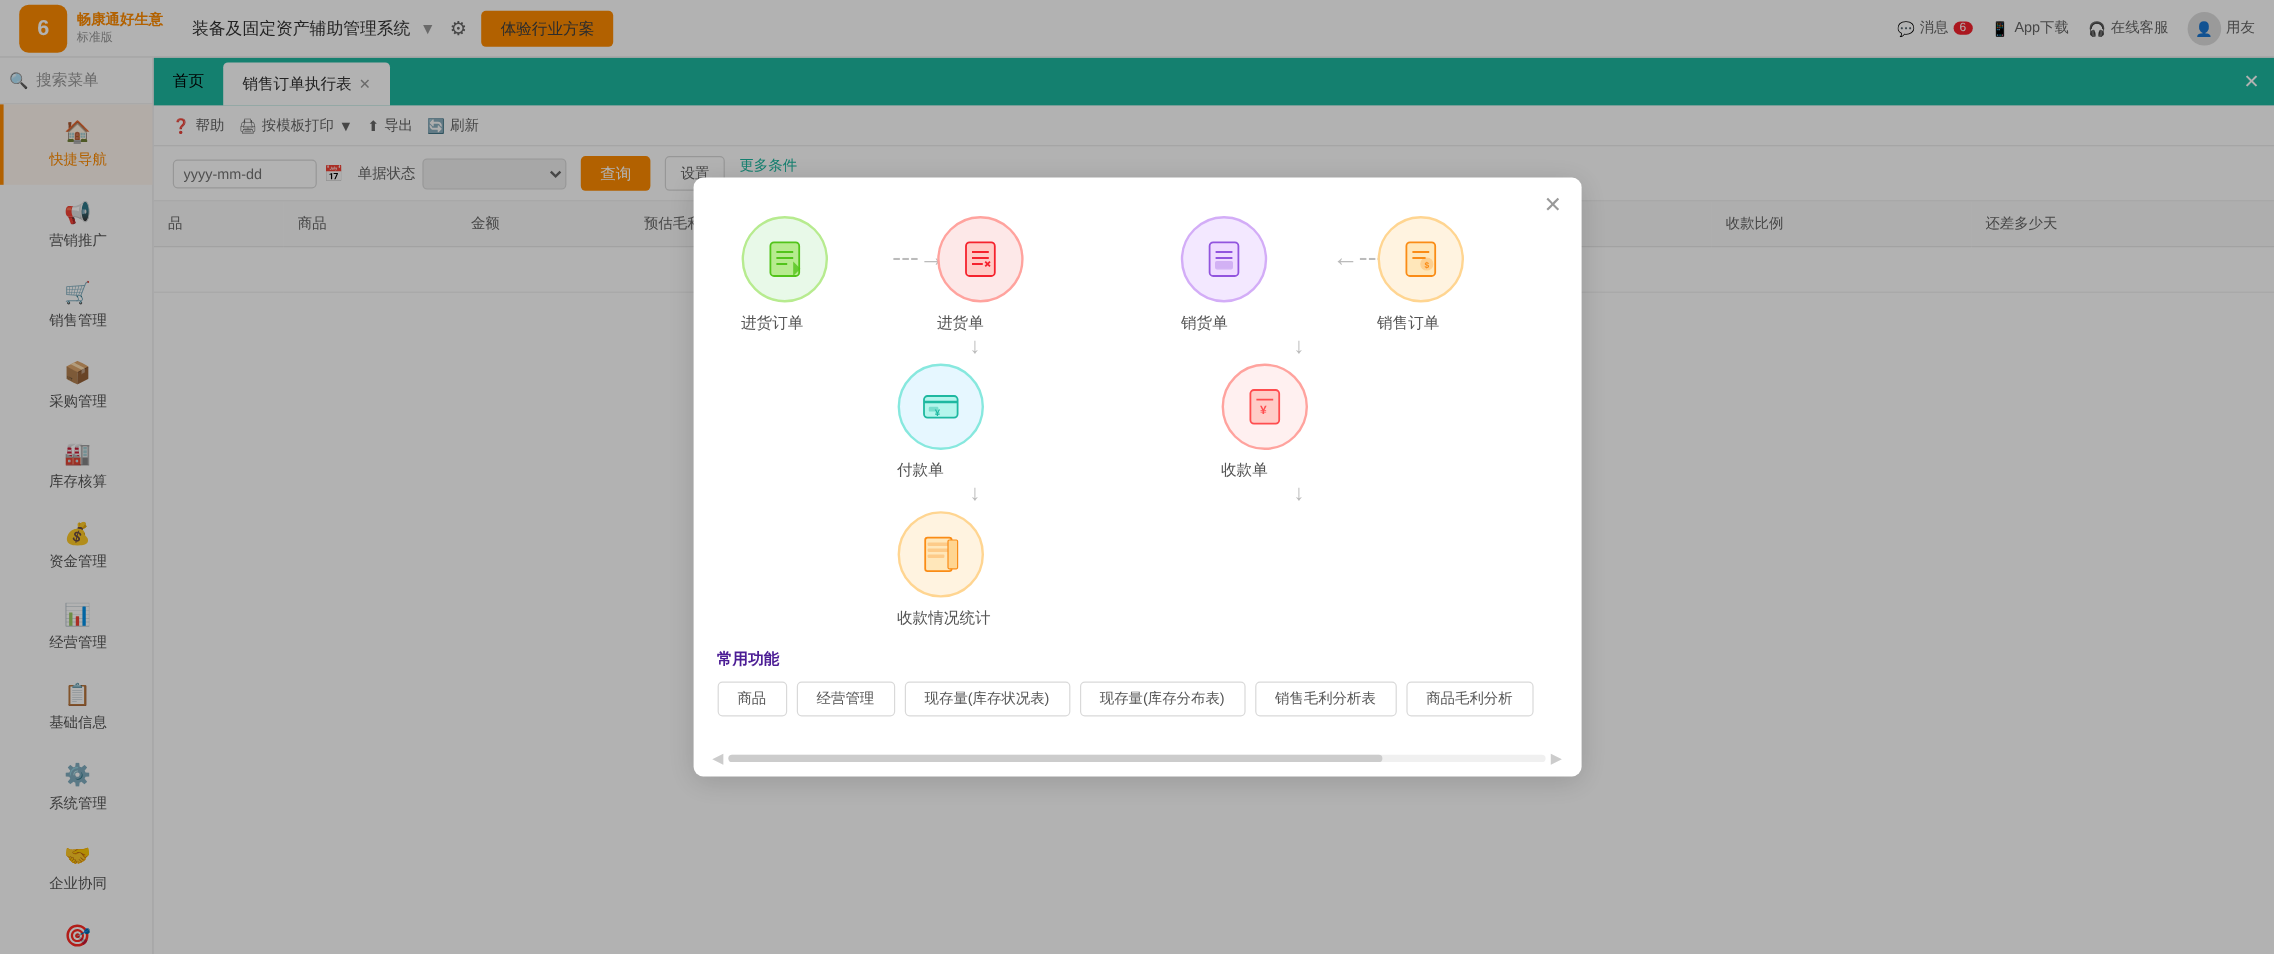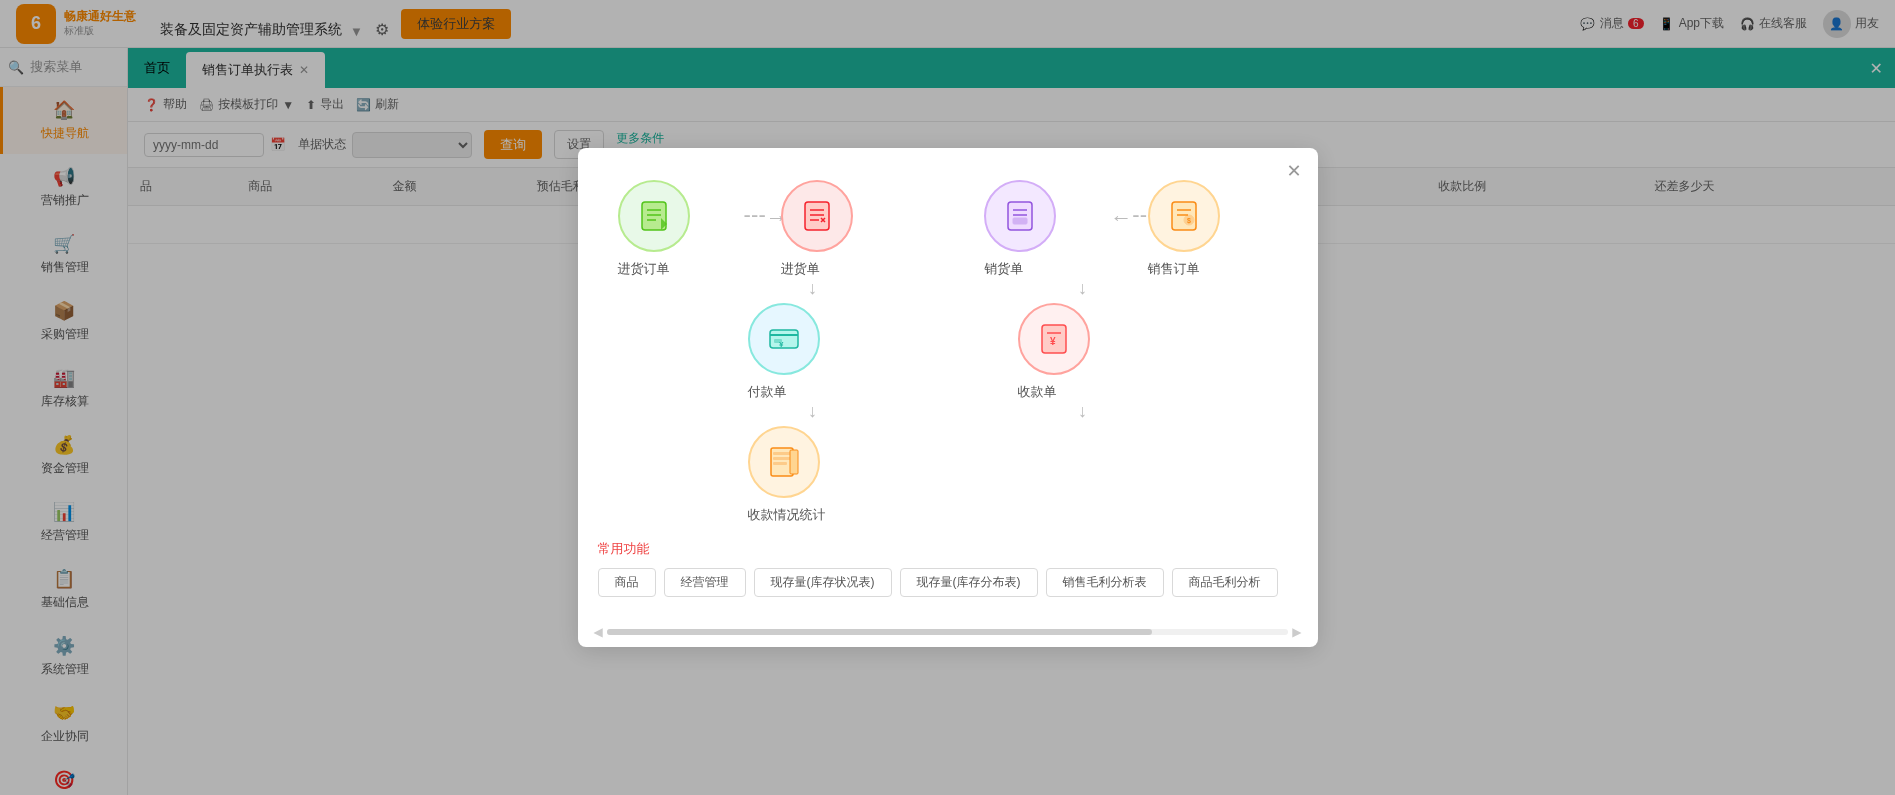--- a/index.html
+++ b/index.html
@@ -11,21 +11,21 @@
     .main-area { display: flex; flex: 1; overflow: hidden; }
     .sidebar { width: 128px; background: #fff; border-right: 1px solid #e8e8e8; display: flex; flex-direction: column; flex-shrink: 0; }
     .content-area { flex: 1; display: flex; flex-direction: column; overflow: hidden; background: #f5f5f5; }
 
     
     .logo-area { display: flex; align-items: center; width: 128px; flex-shrink: 0; }
     .logo-icon { width: 40px; height: 40px; background: #ff8c00; border-radius: 8px; display: flex; align-items: center; justify-content: center; color: white; font-size: 18px; font-weight: bold; margin-right: 8px; }
     .logo-text { display: flex; flex-direction: column; }
     .logo-title { color: #ff8c00; font-size: 12px; font-weight: bold; line-height: 1.2; }
     .logo-sub { color: #999; font-size: 10px; }
-    .top-bar-center { display: flex; align-items: flex-end; flex: 1; padding-left: 16px; }
+    .top-bar-center { display: flex; align-items: center; flex: 1; padding-left: 16px; }
     .system-title { font-size: 14px; color: #333; font-weight: 500; }
     .dropdown-arrow { color: #999; margin-left: 8px; cursor: pointer; }
     .gear-btn { margin-left: 12px; color: #666; cursor: pointer; font-size: 16px; }
     .trial-btn { margin-left: 12px; background: #ff8c00; color: #404040; border: none; padding: 6px 16px; border-radius: 4px; cursor: pointer; font-size: 13px; }
     .top-bar-right { display: flex; align-items: center; gap: 16px; margin-left: auto; }
     .top-bar-icon { display: flex; align-items: center; gap: 4px; color: #666; cursor: pointer; font-size: 12px; }
     .badge { background: #f5222d; color: white; border-radius: 10px; padding: 0 5px; font-size: 10px; min-width: 16px; text-align: center; }
     .user-avatar { width: 28px; height: 28px; background: #ddd; border-radius: 50%; display: flex; align-items: center; justify-content: center; color: #666; font-size: 12px; }
 
     
@@ -69,21 +69,21 @@
     .modal-close { position: absolute; top: 12px; right: 16px; cursor: pointer; color: #999; font-size: 18px; z-index: 10; }
 
     
     .flow-area { padding: 32px 40px 16px; }
     .flow-item { display: flex; flex-direction: column; align-items: flex-start; width: 130px; }
     .flow-circle { width: 72px; height: 72px; border-radius: 50%; display: flex; align-items: center; justify-content: center; font-size: 28px; margin-bottom: 8px; }
     .flow-label { font-size: 13px; color: #555; }
 
     
     .common-functions { padding: 0 20px 16px; }
-    .common-title { font-size: 13px; color: #ef4444; margin-bottom: 10px; font-weight: 400; }
+    .common-title { font-size: 13px; color: #4c1d95; margin-bottom: 10px; font-weight: 700; }
     .common-btns { display: flex; flex-wrap: wrap; gap: 8px; margin-bottom: 8px; }
     .common-btn { border: 1px solid #d9d9d9; background: #fff; padding: 5px 16px; border-radius: 4px; cursor: pointer; font-size: 12px; color: #555; }
 
     
     .modal-scrollbar { padding: 4px 16px 8px; }
     .scroll-track { height: 6px; background: #f0f0f0; border-radius: 3px; position: relative; }
     .scroll-thumb { height: 6px; background: #ccc; border-radius: 3px; width: 80%; }
 
     
     .circle-green { background: #e8f9e8; color: #52c41a; }

